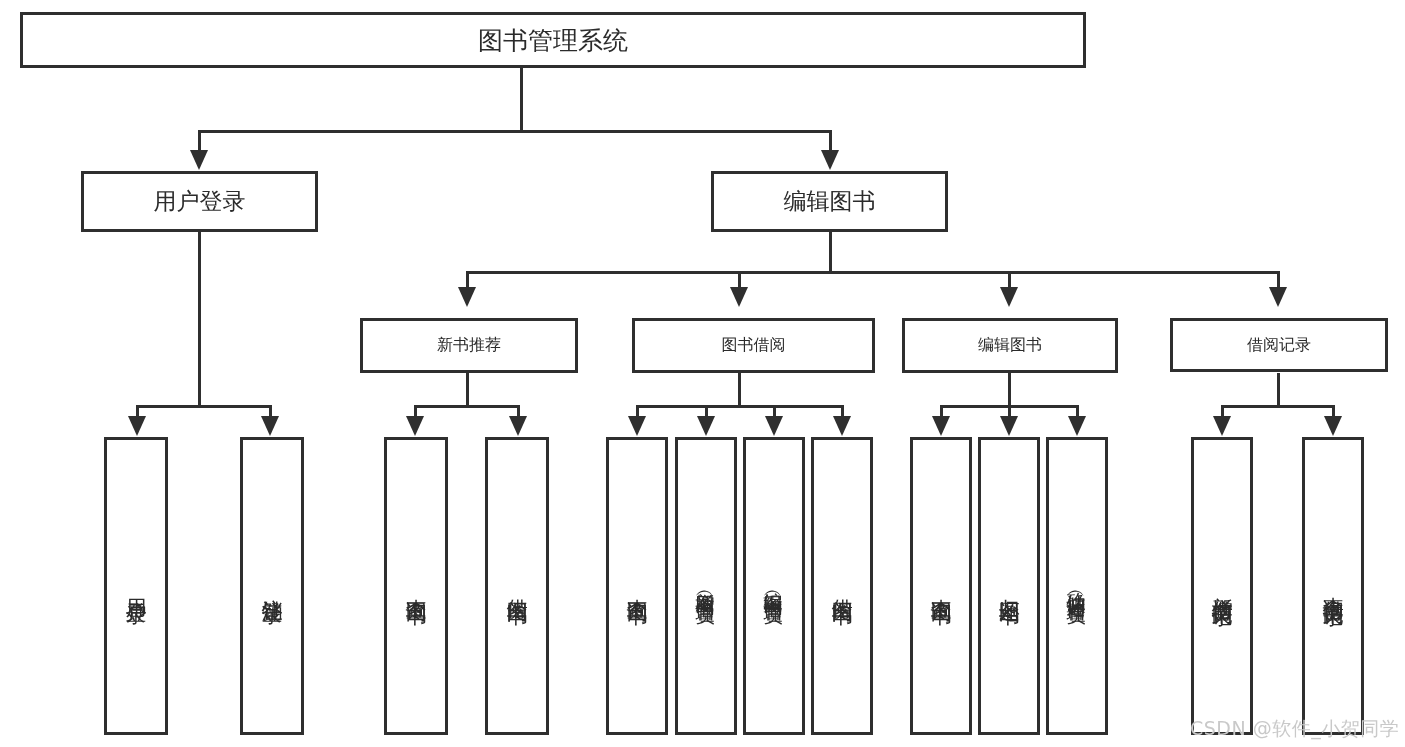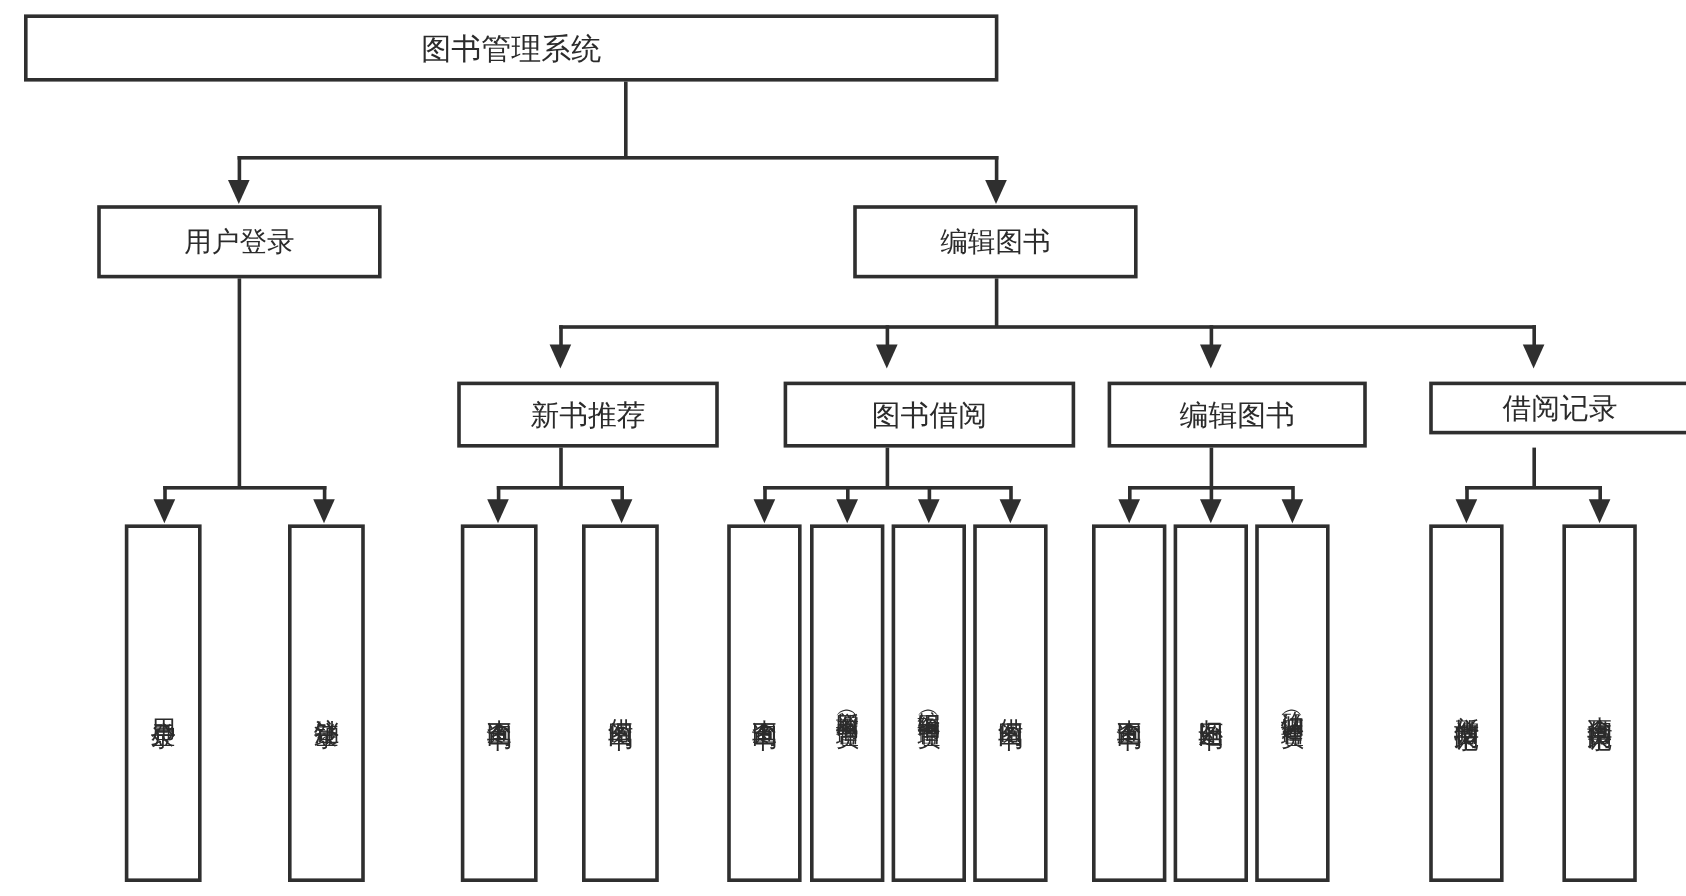--- a/index.html
+++ b/index.html
@@ -26,22 +26,21 @@
     justify-content: center;
     text-align: center;
   }
   .node.root {
     font-size: 25px;
   }
   .node.tier2 {
     font-size: 23px;
   }
   .node.tier3 {
-    font-size: 24px;
-    margin-left: 21px;
+    font-size: 16px;
   }
   
   .node.leaf {
     font-size: 21px;
     letter-spacing: 1px;
     padding: 4px 0;
   }
   .node.leaf .vtext {
     writing-mode: vertical-rl;
     text-orientation: upright;
@@ -79,21 +78,21 @@
     font-size: 19px;
     white-space: nowrap;
     letter-spacing: 0.5px;
   }
 </style>
 </head>
 <body>
 
 <div id="canvas">
 
-  <div class="node root" style="left:20px; top:12px; width:812px; height:56px;">
+  <div class="node root" style="left:20px; top:12px; width:1066px; height:56px;">
     <span class="lbl">图书管理系统</span>
   </div>
 
   <div class="vline" style="left:520px; top:68px; height:62px;"></div>
 
   <div class="hline" style="left:198px; top:130px; width:634px;"></div>
 
   <div class="vline" style="left:198px; top:130px; height:22px;"></div>
   <div class="arrow" style="left:190px; top:150px;"></div>
   <div class="vline" style="left:829px; top:130px; height:22px;"></div>
@@ -126,21 +125,21 @@
 
   <div class="node tier3" style="left:360px; top:318px; width:218px; height:55px;">
     <span class="lbl">新书推荐</span>
   </div>
   <div class="node tier3" style="left:632px; top:318px; width:243px; height:55px;text-align:center;">
     <span class="lbl">图书借阅</span>
   </div>
   <div class="node tier3" style="left:902px; top:318px; width:216px; height:55px;">
     <span class="lbl">编辑图书</span>
   </div>
-  <div class="node tier3" style="left:1170px; top:318px; width:218px; height:44px;">
+  <div class="node tier3" style="left:1170px; top:318px; width:218px; height:54px;">
     <span class="lbl">借阅记录</span>
   </div>
 
   <div class="vline" style="left:466px; top:373px; height:32px;"></div>
   <div class="hline" style="left:414px; top:405px; width:106px;"></div>
   <div class="vline" style="left:414px; top:405px; height:13px;"></div>
   <div class="arrow" style="left:406px; top:416px;"></div>
   <div class="vline" style="left:517px; top:405px; height:13px;"></div>
   <div class="arrow" style="left:509px; top:416px;"></div>
 
@@ -208,14 +207,15 @@
     <span class="vtext">确认归还（管理员）</span>
   </div>
 
   <div class="node leaf" style="left:1191px; top:437px; width:62px; height:298px;">
     <span class="vtext">新增借阅记录</span>
   </div>
   <div class="node leaf" style="left:1302px; top:437px; width:62px; height:298px;">
     <span class="vtext">查询借阅记录</span>
   </div>
 
+  <div class="watermark" style="left:1190px; top:716px;">CSDN @软件_小贺同学</div>
 
 </div>
 
 </body></html>

